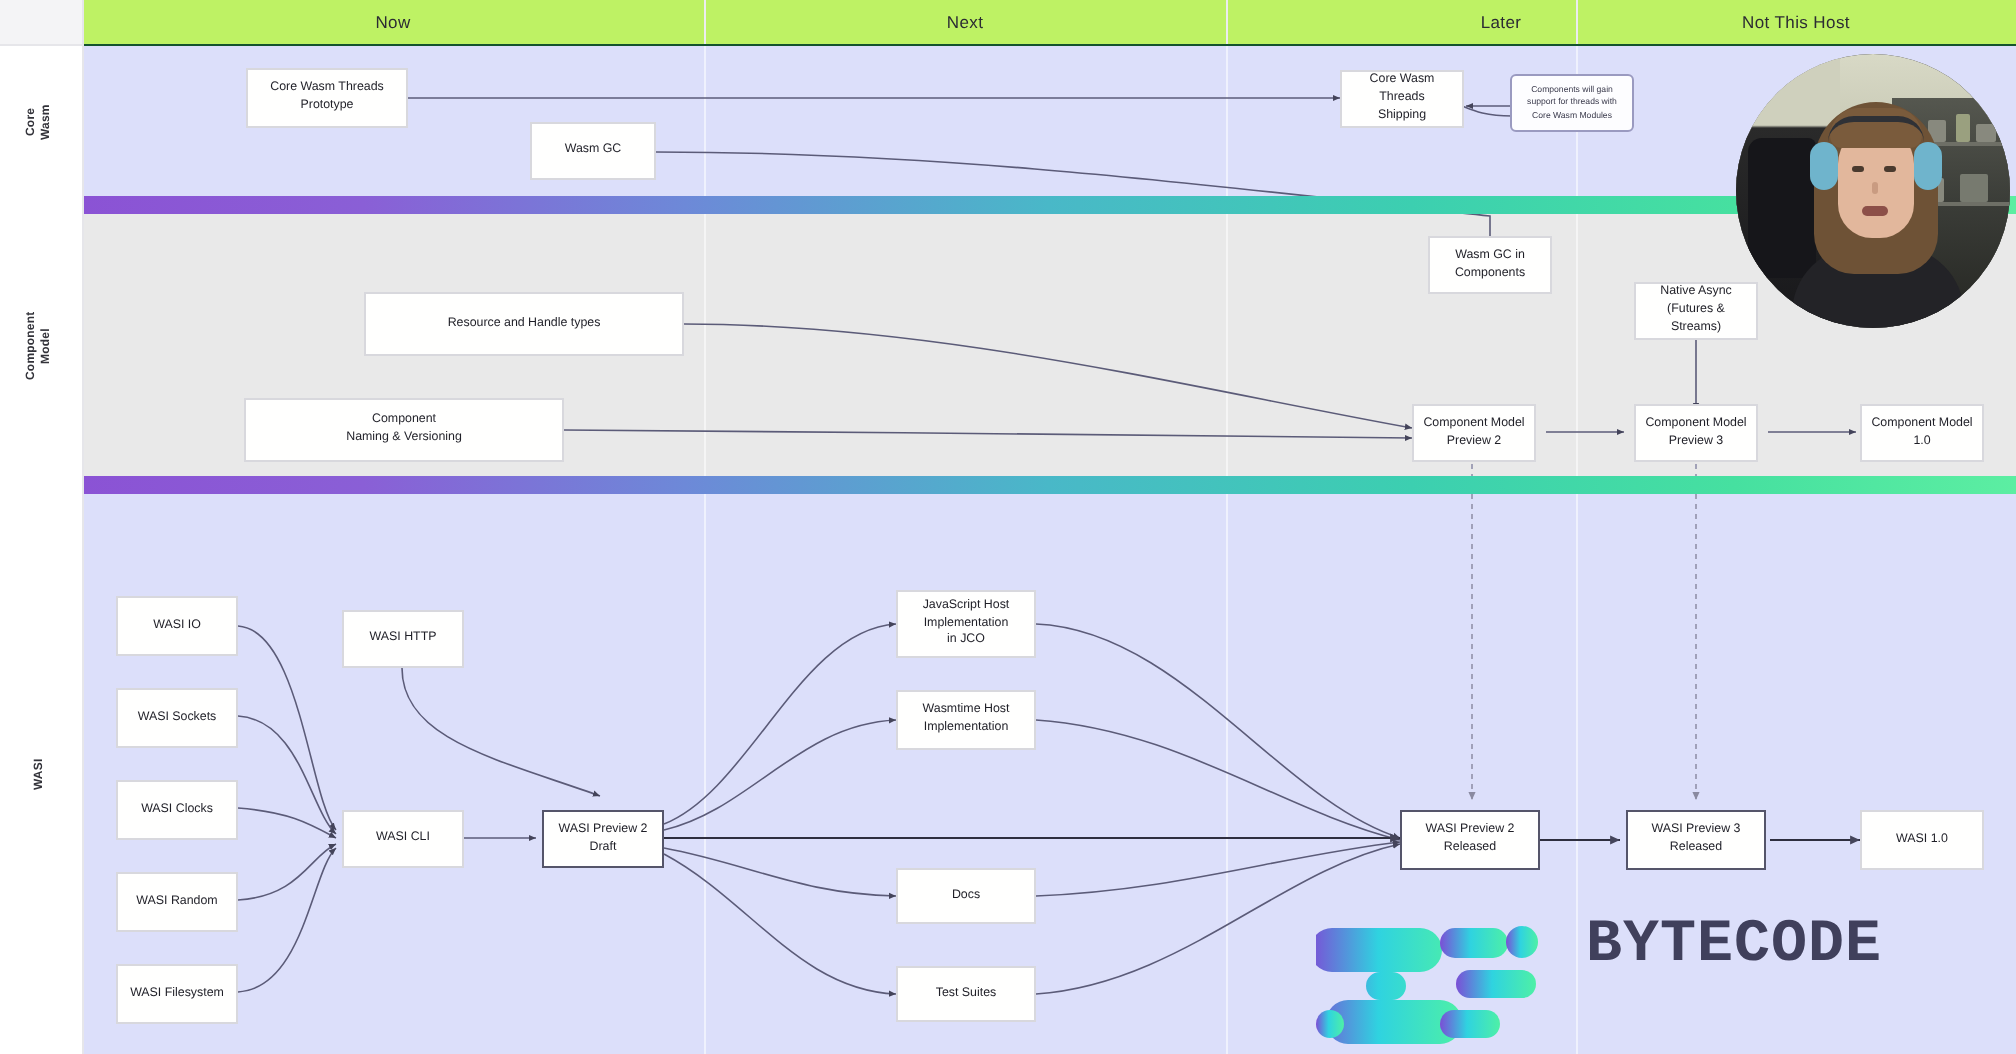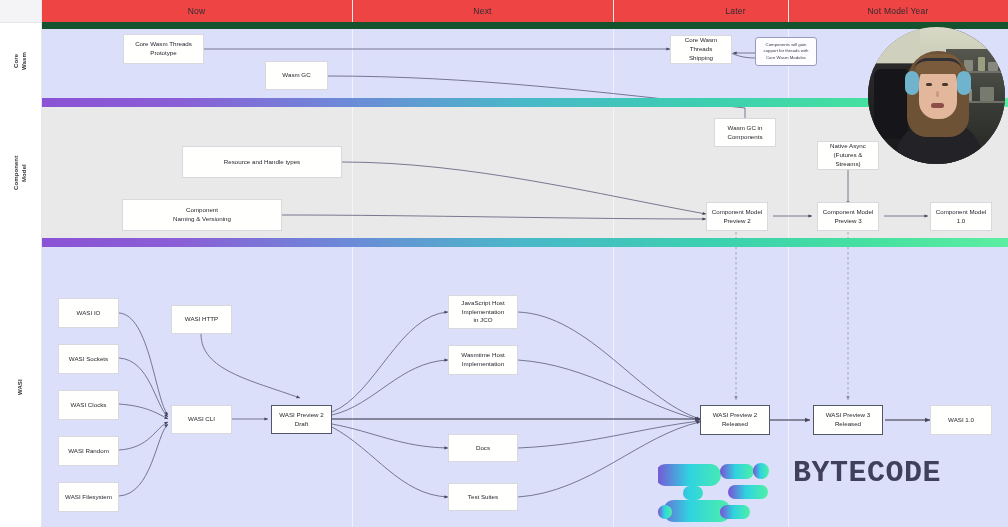--- a/index.html
+++ b/index.html
@@ -42,22 +42,22 @@
     text-align: center;
     white-space: pre-line;
     writing-mode: vertical-rl;
     transform: rotate(180deg);
   }
 
   
   .header {
     position: absolute; left: 41px; top: 0;
     width: 967px; height: 22px;
-    background: #ef4444;
-    border-bottom: 7px solid #14532d;
+    background: #bef264;
+    border-bottom: 1px solid #14532d;
     z-index: 5;
   }
   .col-head {
     position: absolute; top: 0; height: 22px;
     display: flex; align-items: center; justify-content: center;
     font-size: 8.5px; font-weight: 400; color: #2c2c33;
     letter-spacing: .2px;
   }
   .colsep {
     position: absolute; top: 0; width: 1px; height: 22px;
@@ -304,22 +304,22 @@
   <div class="row-label" style="top:106px;height:134px;z-index:7;">Component
 Model</div>
   <div class="row-label" style="top:247px;height:280px;z-index:7;">WASI</div>
 
   <div class="header">
     <div class="colsep" style="left:311px;"></div>
     <div class="colsep" style="left:572px;"></div>
     <div class="colsep" style="left:747px;"></div>
     <div class="col-head" style="left:0;width:311px;">Now</div>
     <div class="col-head" style="left:311px;width:261px;">Next</div>
-    <div class="col-head" style="left:577px;width:175px;padding-left:30px;">Later</div>
-    <div class="col-head" style="left:747px;width:220px;">Not Model Year</div>
+    <div class="col-head" style="left:592px;width:175px;padding-left:30px;">Later</div>
+    <div class="col-head" style="left:747px;width:220px;">Not This Host</div>
   </div>
 
   <div class="webcam">
     <div class="wc-layer wc-wall"></div>
     <div class="wc-layer wc-shelfR"></div>
     <div class="wc-layer wc-shelf-line" style="left:80px;top:44px;width:57px;"></div>
     <div class="wc-layer wc-shelf-line" style="left:80px;top:74px;width:57px;"></div>
     <div class="wc-layer wc-clutter" style="left:96px;top:33px;width:9px;height:11px;"></div>
     <div class="wc-layer wc-clutter" style="left:110px;top:30px;width:7px;height:14px;background:#9aa07f;"></div>
     <div class="wc-layer wc-clutter" style="left:120px;top:35px;width:10px;height:9px;"></div>

